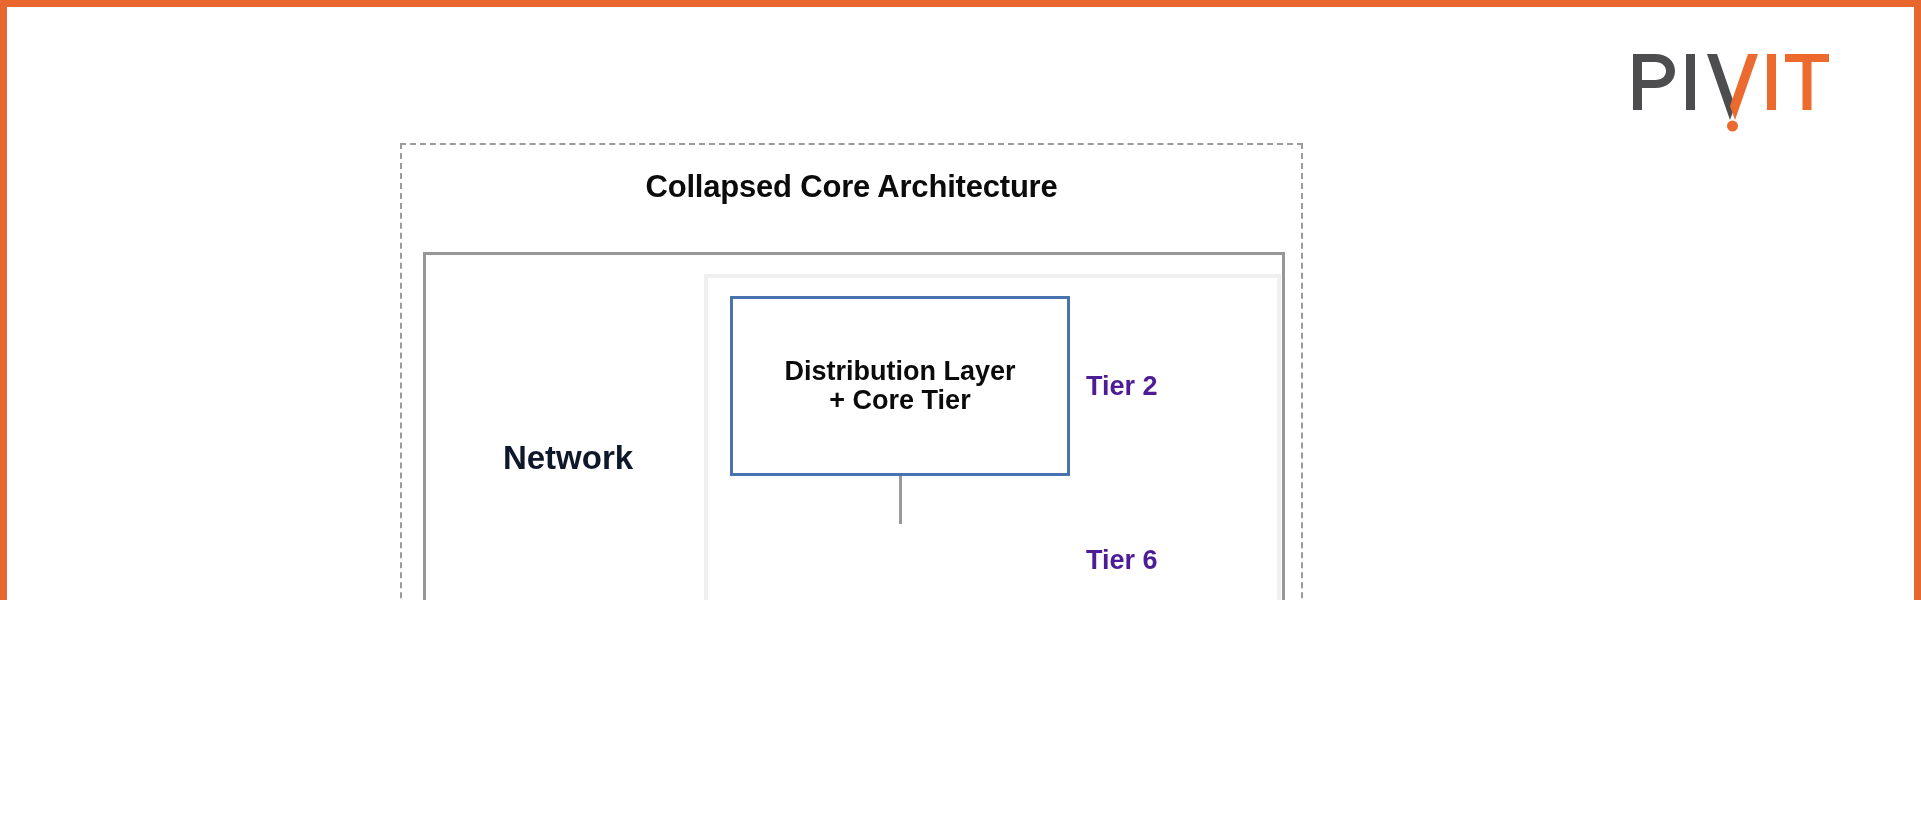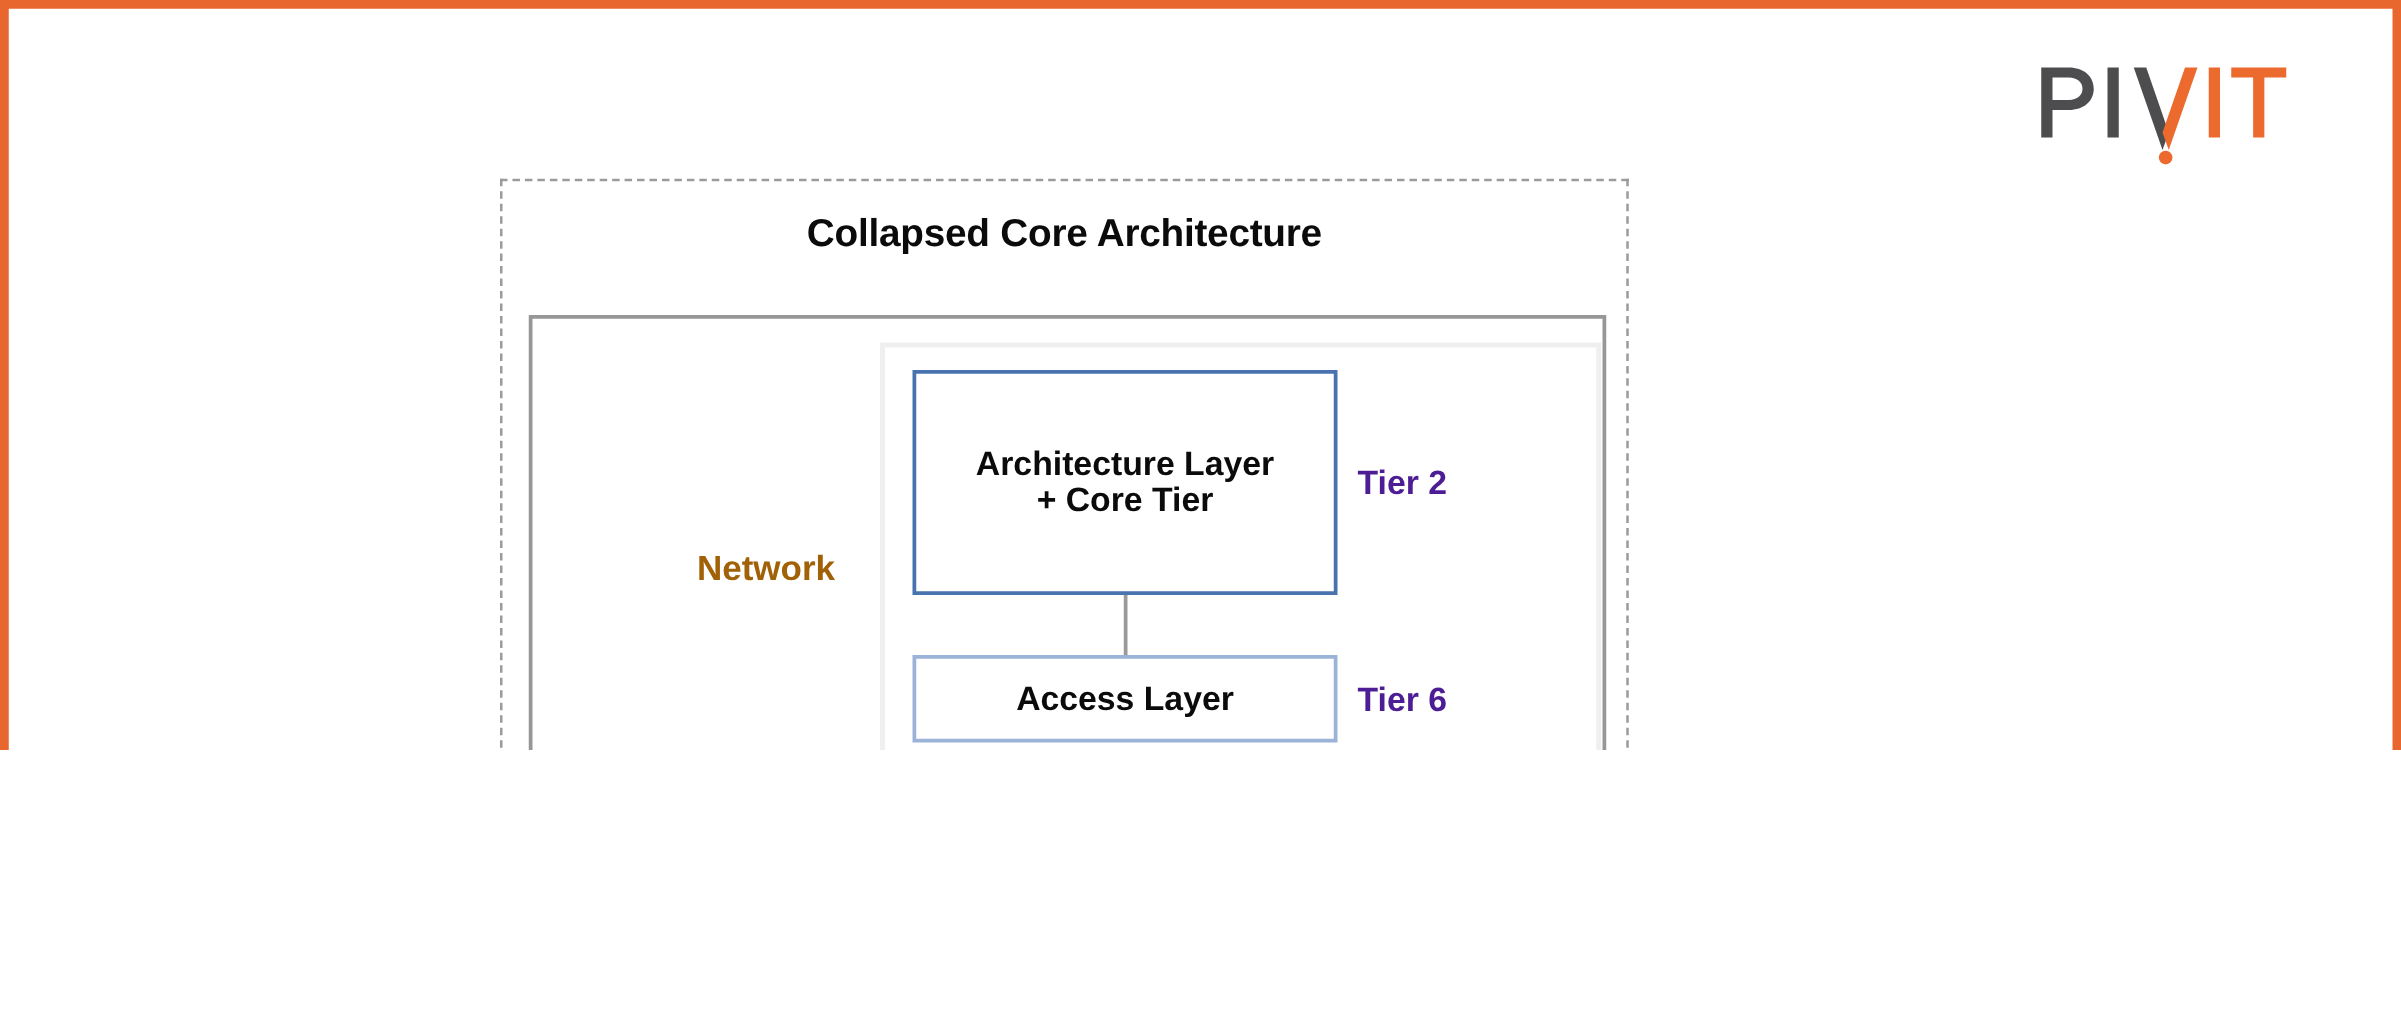--- a/index.html
+++ b/index.html
@@ -77,24 +77,24 @@
     box-sizing: border-box;
     border: 3px solid #979797;
     background: #ffffff;
   }
 
   .network-label {
     position: absolute;
     left: 42px;
     top: 184px;
     width: 200px;
-    text-align: right;
-    font-size: 28px;
-    font-weight: bold;
-    color: #a16207;
+    text-align: center;
+    font-size: 33px;
+    font-weight: bold;
+    color: #0f172a;
   }
 
   
   .tier-wrapper {
     position: absolute;
     left: 278px;
     top: 19px;
     width: 577px;
     height: 372px;
     box-sizing: border-box;
@@ -198,30 +198,27 @@
     <div class="arch-title">Collapsed Core Architecture</div>
 
     <div class="network-box">
 
       <div class="network-label">Network</div>
 
       <div class="tier-wrapper">
 
         <div class="tier2-box">
           <div class="tier2-text">
-            <span>Architecture Layer</span>
+            <span>Distribution Layer</span>
             <span>+ Core Tier</span>
           </div>
         </div>
 
         <div class="connector"></div>
 
-        <div class="tier1-box">
-          <div class="tier1-text">Access Layer</div>
-        </div>
 
         <div class="tier-label t2">Tier 2</div>
 
         <div class="tier-label t1">Tier 6</div>
 
       </div>
     </div>
   </div>
 </div>
 

